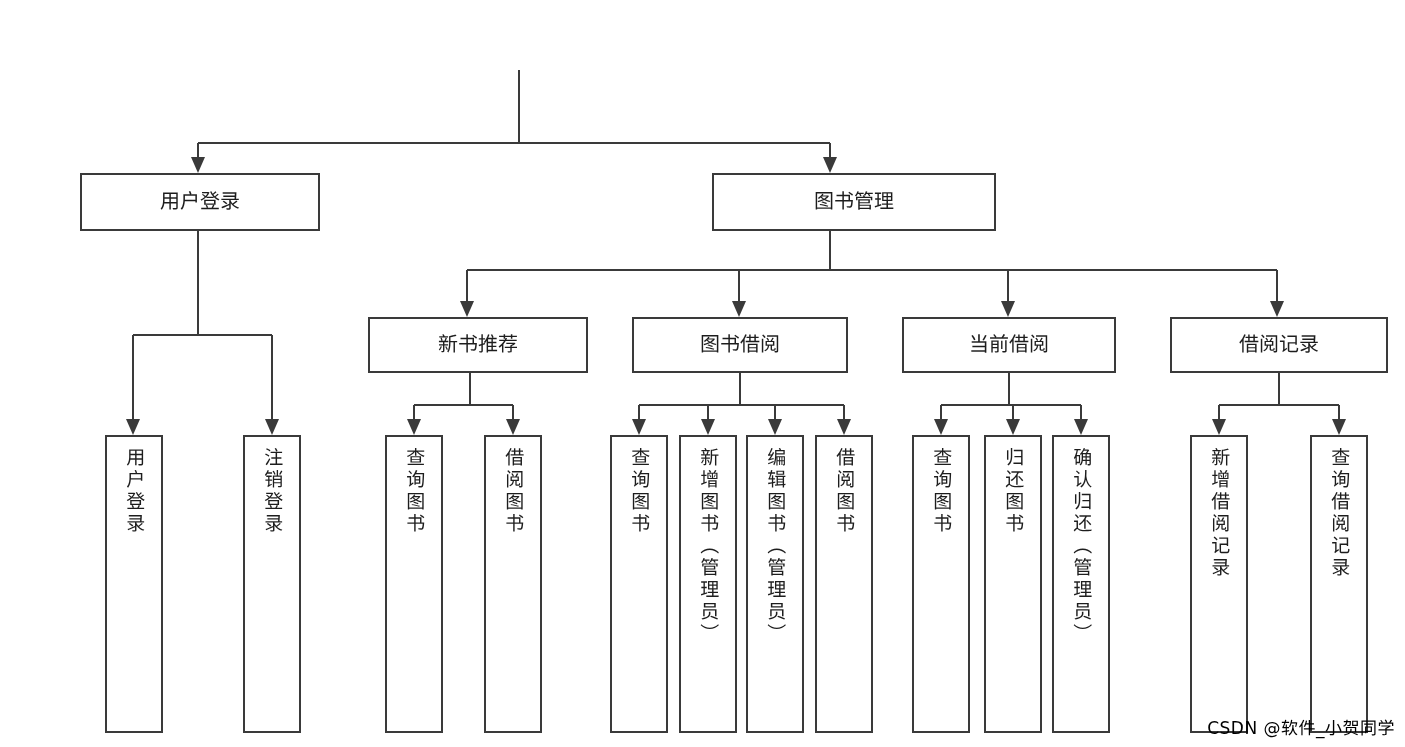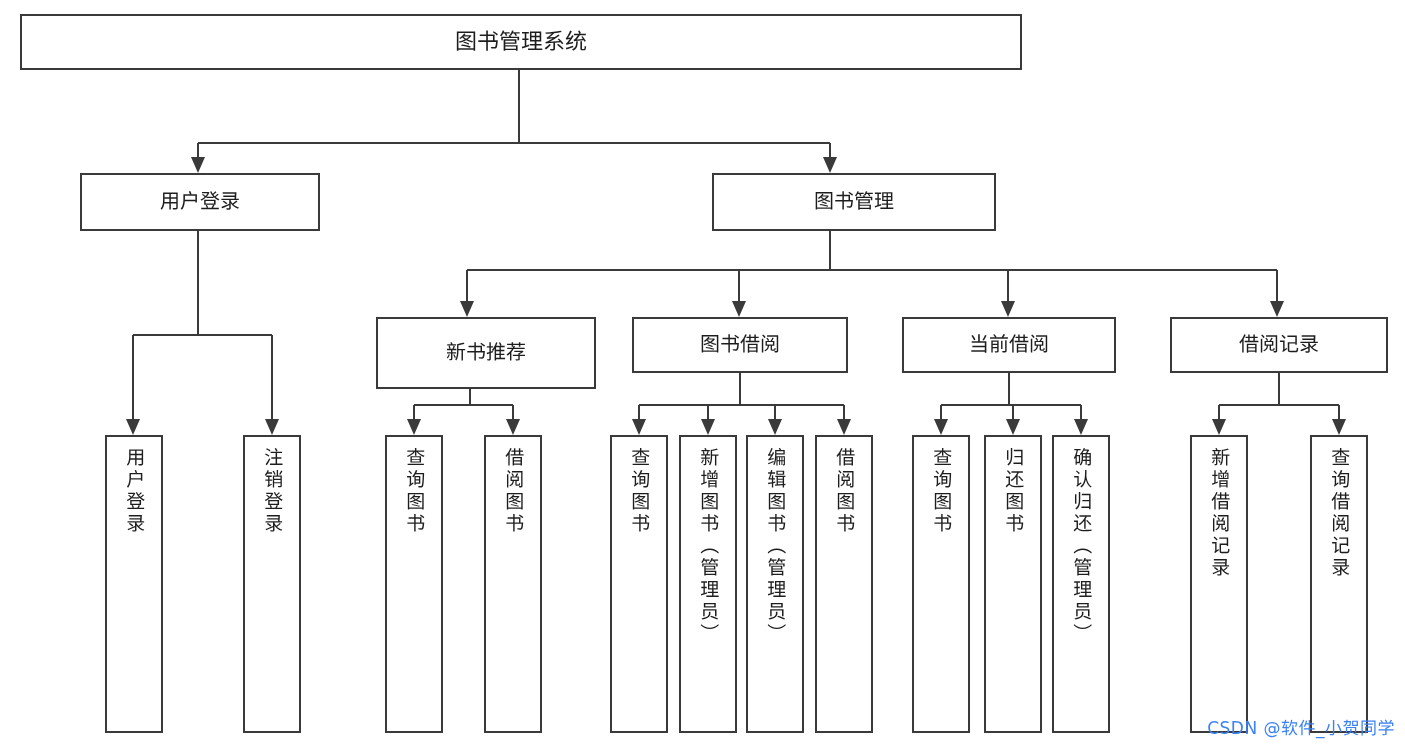--- a/index.html
+++ b/index.html
@@ -58,21 +58,21 @@
   }
   .hlabel {
     white-space: nowrap;
     display: block;
   }
   #watermark {
     position: absolute;
     right: 10px;
     bottom: 8px;
     font-size: 17px;
-    color: #3b82f6;
+    color: #000000;
     letter-spacing: 0.5px;
     white-space: nowrap;
     user-select: none;
   }
 </style>
 </head>
 <body>
 
 <div id="canvas">
 
@@ -124,32 +124,29 @@
       <line x1="1081" y1="405" x2="1081" y2="420" stroke="#3a3a3a" stroke-width="2.5" shape-rendering="crispEdges"></line>
       <polygon points="1074,419 1088,419 1081,435" fill="#3a3a3a"></polygon>
       <line x1="1279" y1="373" x2="1279" y2="405" stroke="#3a3a3a" stroke-width="2.5" shape-rendering="crispEdges"></line>
       <line x1="1219" y1="405" x2="1339" y2="405" stroke="#3a3a3a" stroke-width="2.5" shape-rendering="crispEdges"></line>
       <line x1="1219" y1="405" x2="1219" y2="420" stroke="#3a3a3a" stroke-width="2.5" shape-rendering="crispEdges"></line>
       <polygon points="1212,419 1226,419 1219,435" fill="#3a3a3a"></polygon>
       <line x1="1339" y1="405" x2="1339" y2="420" stroke="#3a3a3a" stroke-width="2.5" shape-rendering="crispEdges"></line>
       <polygon points="1332,419 1346,419 1339,435" fill="#3a3a3a"></polygon>
     </svg>
 
-  <div class="node root" id="node-root" style="left: 20px; top: 14px; width: 1002px; height: 56px;">
-    <span class="hlabel">图书管理系统</span>
-  </div>
 
   <div class="node branch" id="node-branch-0" style="left: 80px; top: 173px; width: 240px; height: 58px;">
     <span class="hlabel">用户登录</span>
   </div>
   <div class="node branch" id="node-branch-1" style="left: 712px; top: 173px; width: 284px; height: 58px;">
     <span class="hlabel">图书管理</span>
   </div>
 
-  <div class="node branch" id="node-group-0" style="left: 376px; top: 317px; width: 220px; height: 72px;">
+  <div class="node branch" id="node-group-0" style="left: 368px; top: 317px; width: 220px; height: 56px;">
     <span class="hlabel">新书推荐</span>
   </div>
   <div class="node branch" id="node-group-2" style="left: 902px; top: 317px; width: 214px; height: 56px;">
     <span class="hlabel">当前借阅</span>
   </div>
   <div class="node branch" id="node-group-1" style="left: 632px; top: 317px; width: 216px; height: 56px;">
     <span class="hlabel">图书借阅</span>
   </div>
   <div class="node branch" id="node-group-3" style="left: 1170px; top: 317px; width: 218px; height: 56px;">
     <span class="hlabel">借阅记录</span>

